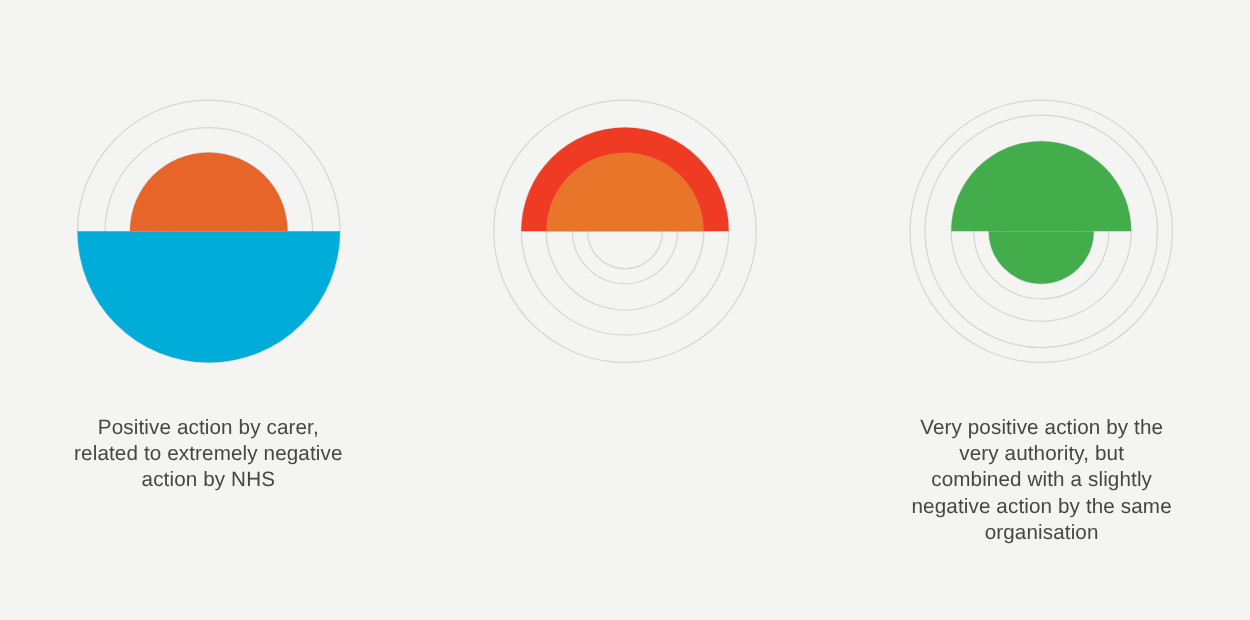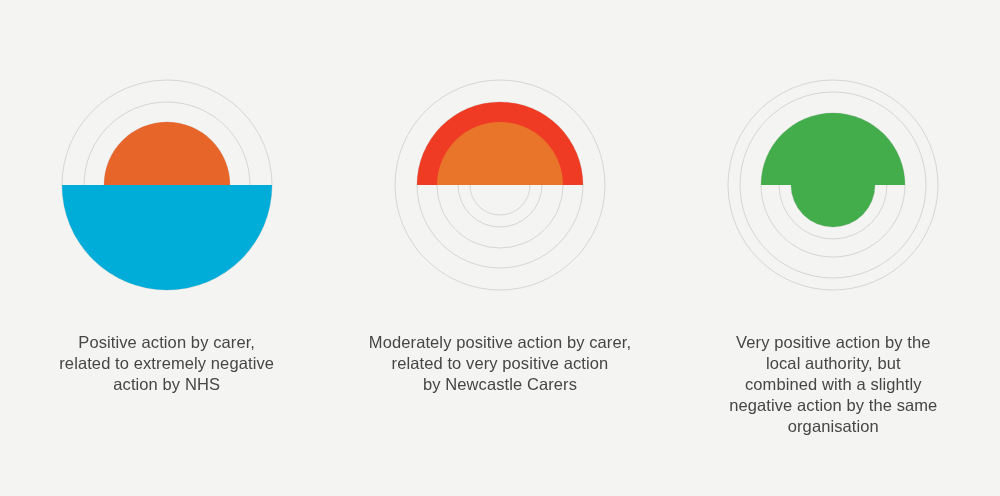--- a/index.html
+++ b/index.html
@@ -92,42 +92,39 @@
           <circle cx="115" cy="115" r="63"></circle>
           <circle cx="115" cy="115" r="42"></circle>
           <circle cx="115" cy="115" r="30"></circle>
         </g>
 
         <path d="M 32 115 A 83 83 0 0 1 198 115 Z" fill="#f03b24"></path>
 
         <path d="M 52 115 A 63 63 0 0 1 178 115 Z" fill="#e8752a"></path>
       </svg>
     </div>
-    <div class="caption" style="color: rgb(70, 70, 70);">Moderately positive action by carer,
-related to very positive action
-by Newcastle Carers</div>
   </div>
 
   <div class="panel">
     <div class="dial-wrap">
       <svg class="dial-svg" viewBox="0 0 230 230">
         <g fill="none" stroke="#d6d6d6" stroke-width="1">
           <circle cx="115" cy="115" r="105"></circle>
           <circle cx="115" cy="115" r="93"></circle>
           <circle cx="115" cy="115" r="72"></circle>
           <circle cx="115" cy="115" r="54"></circle>
           <circle cx="115" cy="115" r="42"></circle>
           <circle cx="115" cy="115" r="30"></circle>
         </g>
 
         <path d="M 43 115 A 72 72 0 0 1 187 115 Z" fill="#42ad4a"></path>
 
         <path d="M 73 115 A 42 42 0 0 0 157 115 Z" fill="#42ad4a"></path>
       </svg>
     </div>
     <div class="caption" style="color: rgb(70, 70, 70);">Very positive action by the
-local authority, but
+very authority, but
 combined with a slightly
 negative action by the same
 organisation</div>
   </div>
 
 </div>
 
 </body></html>

